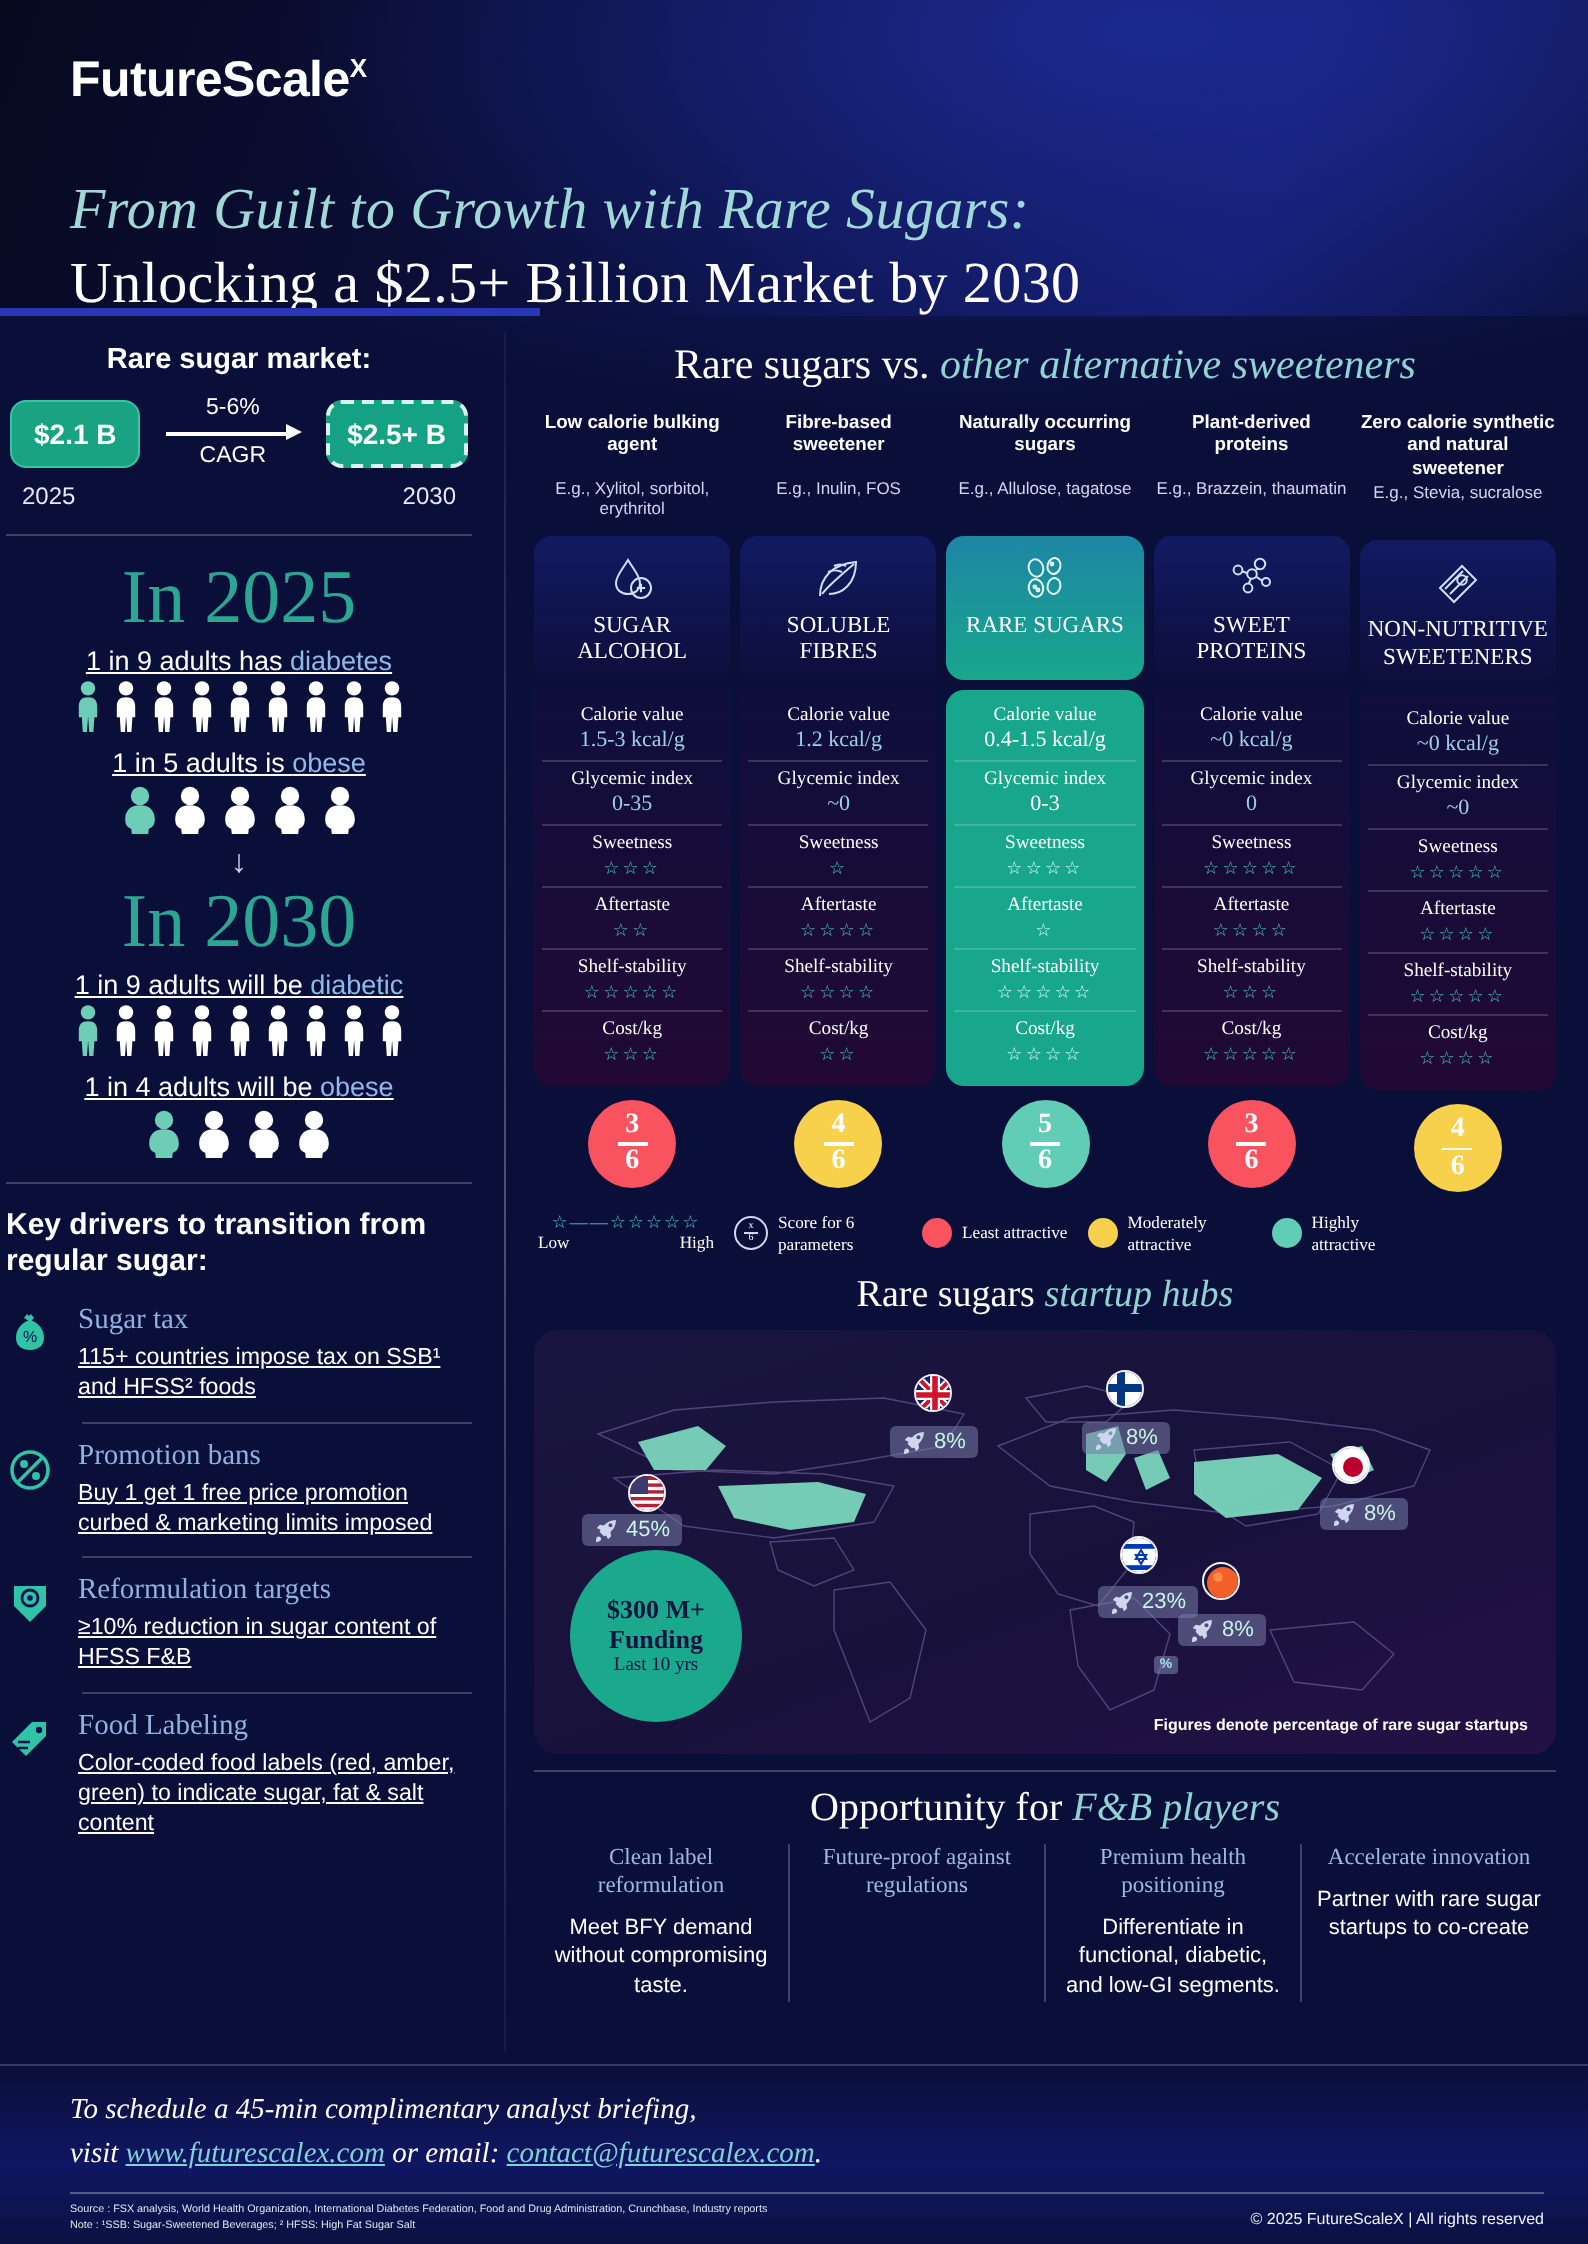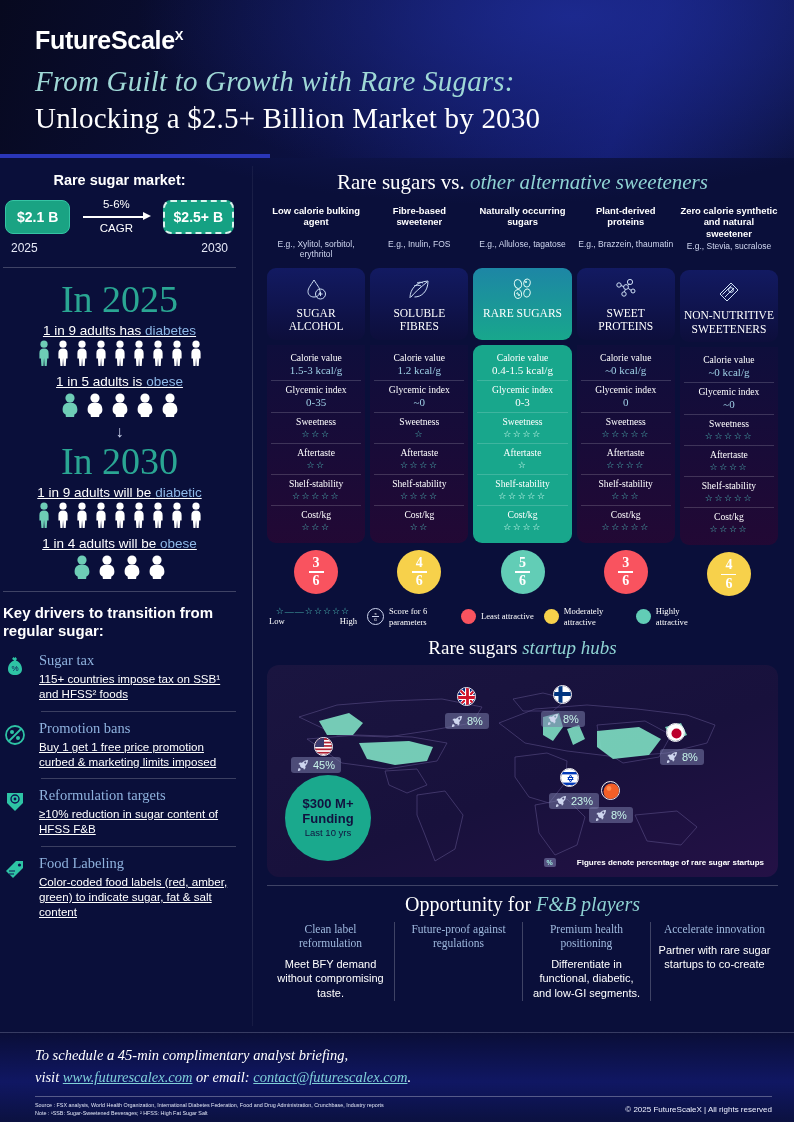--- a/index.html
+++ b/index.html
@@ -19,21 +19,21 @@
   
   .header { height:158px; position:relative; padding:26px 0 0 35px;
     background:
       radial-gradient(ellipse 620px 260px at 72% 10%, rgba(30,44,150,.85) 0%, rgba(13,18,70,0) 70%),
       linear-gradient(110deg,#07091f 0%, #0c1143 45%, #131c6e 78%, #0c1240 100%);
   }
   .brand { font-size:25px; font-weight:bold; letter-spacing:-.3px; color:#fff;
     font-family:"Liberation Sans", sans-serif; }
   .brand sup { font-size:13px; font-weight:bold; vertical-align:super; }
   .headline1 { font-family:"Liberation Serif", serif; font-style:italic; font-size:29px;
-     color:#9fd8d6; margin-top:10px; letter-spacing:.2px; }
+     color:#9fd8d6; margin-top:34px; letter-spacing:.2px; }
   .headline2 { font-family:"Liberation Serif", serif; font-size:29px; color:#ffffff;
      margin-top:4px; letter-spacing:.2px; }
   .headaccent { position:absolute; left:0; bottom:0; width:270px; height:4px; background:#2a36b8; }
 
   
   .body-wrap { display:flex; height:874px; }
   .left { width:252px; padding:14px 14px 0 1px; position:relative; }
   .vdiv { width:1px; background:linear-gradient(180deg,rgba(255,255,255,.05),rgba(255,255,255,.28),rgba(255,255,255,.05)); margin-top:8px; height:860px; }
   .right { flex:1; padding:10px 16px 0 14px; }
 
@@ -107,25 +107,25 @@
   .mapbox { position:relative; height:212px; border-radius:12px; overflow:hidden;
      background:linear-gradient(160deg,#1a1540 0%, #18113c 55%, #241146 100%); }
   .pin { position:absolute; }
   .flag { width:19px; height:19px; border-radius:50%; overflow:hidden; border:1.5px solid #f0f0f5;
      position:relative; }
   .tag { display:inline-flex; align-items:center; gap:4px; background:rgba(120,124,168,.55);
      border-radius:3px; padding:2px 6px; font-size:11px; color:#c8f5ea; white-space:nowrap;
      font-family:"Liberation Sans", sans-serif; }
   .fund { position:absolute; left:18px; bottom:16px; width:86px; height:86px; border-radius:50%;
      background:#1aa98d; display:flex; flex-direction:column; align-items:center; justify-content:center;
-     font-family:Liberation Sans, sans-serif; color:#11123f; }
+     font-family:Liberation Serif, serif; color:#11123f; }
   .fund b { font-size:13px; line-height:1.15; display:block; text-align:center; }
   .fund span { font-size:9.5px; }
   .mapnote { position:absolute; right:14px; bottom:10px; display:flex; align-items:flex-start; gap:21px;
-     font-size:8px; font-weight:bold; color:#fff; }
+     font-size:8px; font-weight:bold; color:#fff;flex-direction:column; }
   .mapnote .pct { background:rgba(130,134,180,.55); padding:1px 3px; border-radius:2px; font-size:7px; color:#9fe8dc;}
 
   
   .op-wrap { margin-top:8px; border-top:1px solid rgba(255,255,255,.22); padding-top:7px; }
   .ops { display:flex; margin-top:6px; }
   .op { flex:1; text-align:center; padding:0 7px; border-right:1px solid rgba(255,255,255,.22); }
   .op:last-child { border-right:none; }
   .op-t { font-family:"Liberation Serif", serif; font-size:11.5px; color:#9fb9de; line-height:1.22; }
   .op-d { font-size:11px; line-height:1.34; margin-top:7px; }
 

